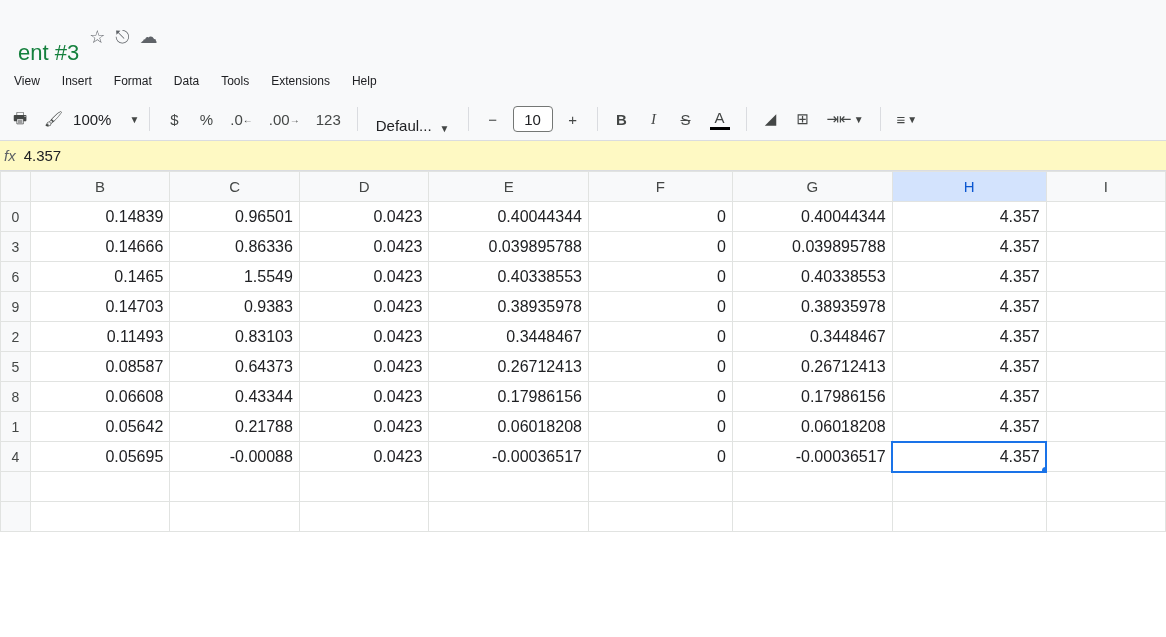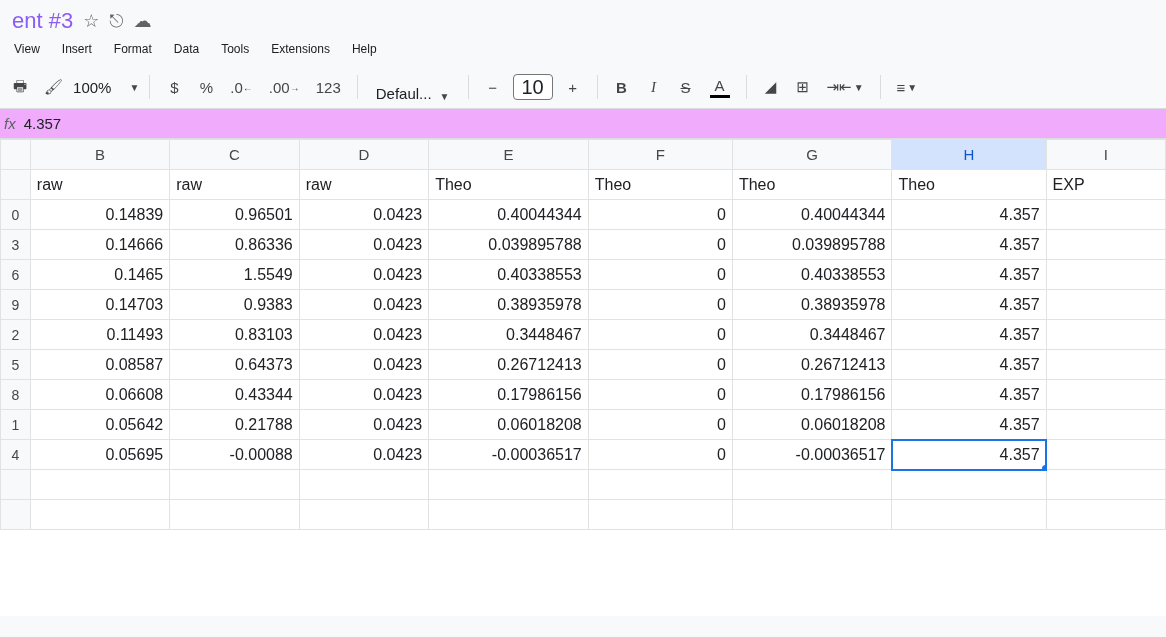--- a/index.html
+++ b/index.html
@@ -13,22 +13,23 @@
     overflow: hidden;
   }
   .titlebar {
     padding: 8px 0 2px 0;
     display: flex;
     align-items: center;
     gap: 10px;
   }
   .doc-title {
     font-size: 22px;
-    color: #8b5cf6;
-    padding-left: 12px;
+    color: #15803d;
+    padding-left: 18px;
+    margin-top: 32px;
   }
   .title-icon { color:#5f6368; font-size:18px; }
   .menubar {
     display: flex;
     gap: 2px;
     padding: 2px 4px 6px 4px;
     font-size: 12px;
     color:#202124;
   }
   .menu-item {
@@ -69,37 +70,37 @@
     font-size:15px;
   }
   .font-size {
     display:flex; align-items:center; gap:6px;
   }
   .font-size .box {
     border:1px solid #747775;
     border-radius:4px;
     width:40px; height:26px;
     display:flex; align-items:center; justify-content:center;
-    font-size:20px;
+    font-size:15px;
     background:#fff;
   }
   .bold { font-weight:700; }
   .ital { font-style:italic; font-family: Georgia, serif;}
   .strike { text-decoration:line-through; }
   .underline-A {
     display:flex; flex-direction:column; align-items:center; justify-content:center;
   }
   .underline-A .bar { width:20px; height:3px; background:#000; margin-top:1px;}
   .formula-bar {
     display:flex; 
     padding:6px 4px;
     font-size:15px;
     color:#202124;
     border-bottom:1px solid #dadce0;
-    background:#f0abfc;
+    background:#fef9c3;
   }
   .fx { color:#5f6368; font-style:italic; margin-right:8px;}
   
   .sheet {
     background:#fff;
     overflow:auto;
     height: calc(637px - 160px);
   }
   table {
     border-collapse: collapse;
@@ -250,31 +251,20 @@
         <th class="col-head">C</th>
         <th class="col-head">D</th>
         <th class="col-head">E</th>
         <th class="col-head">F</th>
         <th class="col-head">G</th>
         <th class="col-head selected">H</th>
         <th class="col-head">I</th>
       </tr>
     </thead>
     <tbody id="grid-body">
-    <tr>
-          <th class="row-head"></th>
-          <td>raw</td>
-          <td>raw</td>
-          <td>raw</td>
-          <td>Theo</td>
-          <td>Theo</td>
-          <td>Theo</td>
-          <td>Theo</td>
-          <td>EXP</td>
-        </tr>
         <tr>
           <th class="row-head">0</th>
           <td class="num">0.14839</td>
           <td class="num">0.96501</td>
           <td class="num">0.0423</td>
           <td class="num">0.40044344</td>
           <td class="num">0</td>
           <td class="num">0.40044344</td>
           <td class="num">4.357</td>
           <td class=""></td>

